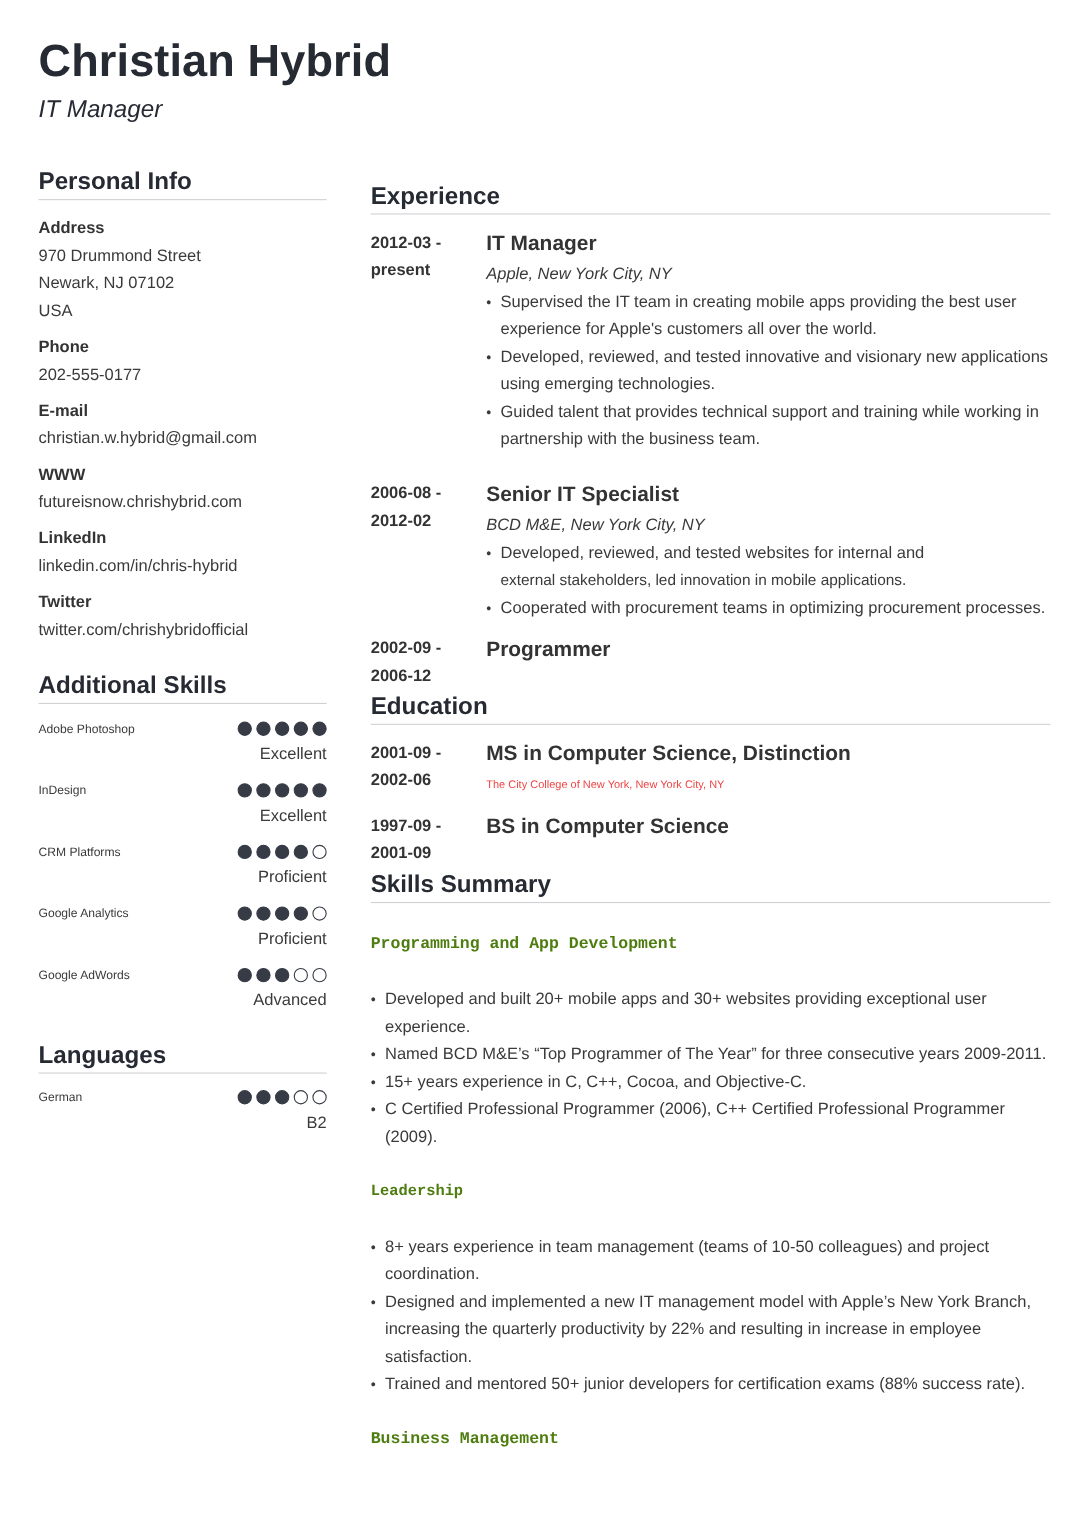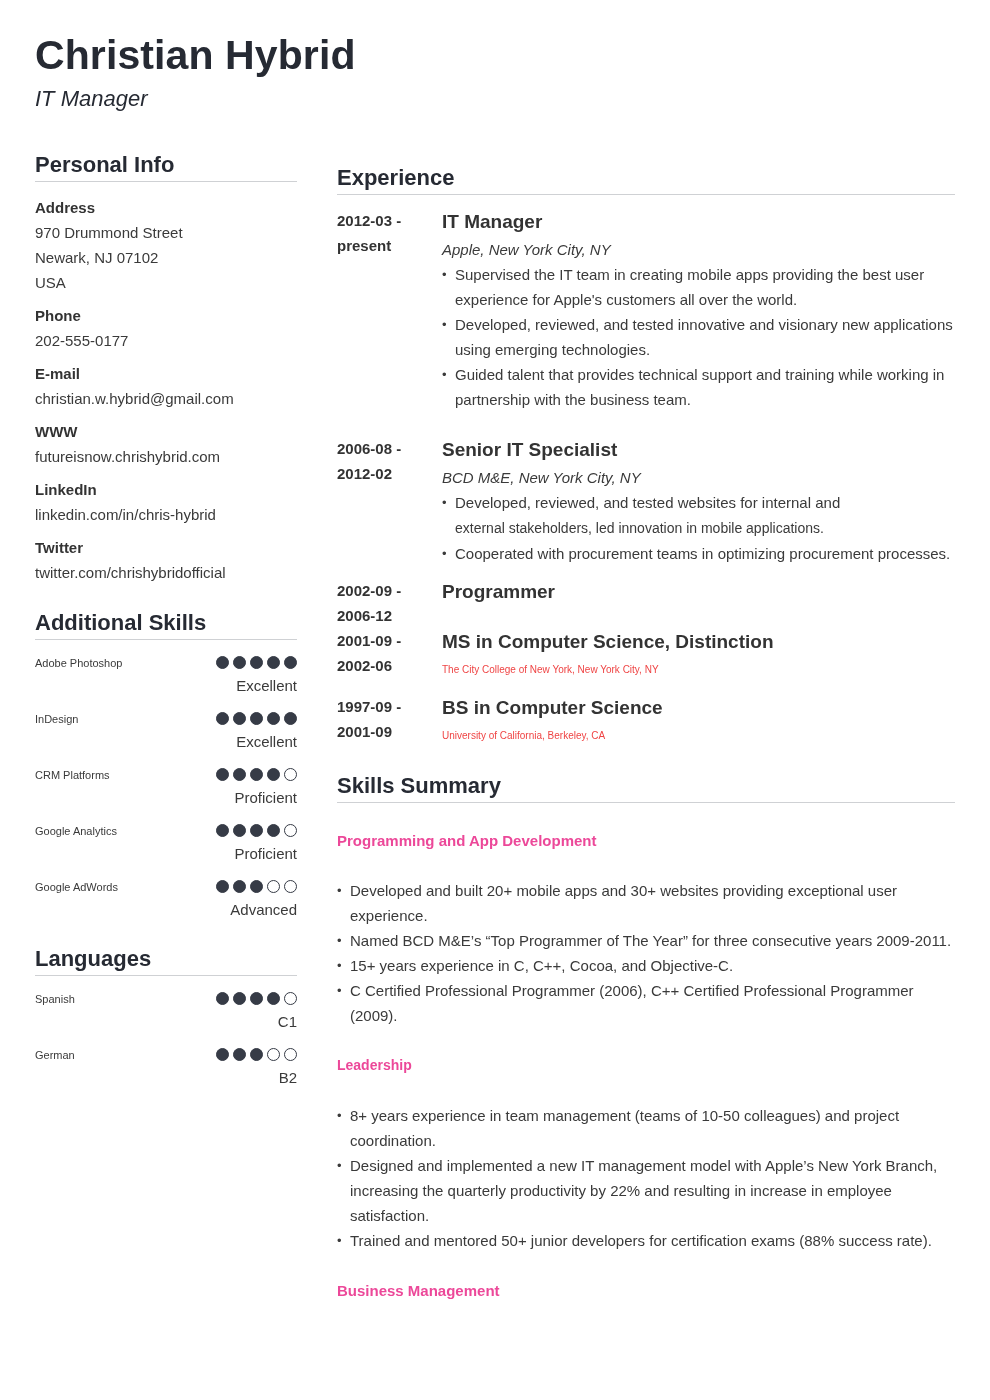--- a/index.html
+++ b/index.html
@@ -43,21 +43,21 @@
   .entry .role { font-size: 19px; font-weight: bold; color: #333; line-height: 28px; }
   .entry .org { font-size: 15px; font-style: italic; color: #3a3a3a; line-height: 25px; margin-top: 1px; }
   .entry .school { font-size: 10px; color: #ef4444; line-height: 25px; margin-top: 1px; }
   ul.bullets { list-style: none; }
   ul.bullets li { position: relative; padding-left: 13px; font-size: 15px; color: #3a3a3a; line-height: 25px; }
   ul.bullets li::before { content: "•"; position: absolute; left: 0; top: 0; font-size: 13px; color: #3a3a3a; }
   ul.bullets li .small { font-size: 14px; }
 
   .edu-section { margin-top: 22px; }
   .skills-summary { margin-top: 23px; }
-  .sub-heading { font-size: 15px; font-weight: bold; color: #ec4899; line-height: 25px; }
+  .sub-heading { font-size: 15px; font-weight: bold; color: #4d7c0f; line-height: 25px; font-family: Liberation Mono, monospace; }
   .sum-group-title { margin-top: 25px; }
   .sum-list { margin-top: 25px; }
   .sum-list li { padding-left: 13px; }
   .sub-heading.small { font-size: 14px; }
 </style>
 </head>
 <body>
 
 <div class="page">
 
@@ -162,31 +162,20 @@
           <span class="dot empty"></span>
           <span class="dot empty"></span>
         </div>
         <div class="skill-level">Advanced</div>
       </div>
     </div>
 
     <div class="lang-section">
       <div class="section-heading">Languages</div>
 
-      <div class="skill-row first">
-        <div class="skill-name">Spanish</div>
-        <div class="skill-dots">
-          <span class="dot"></span>
-          <span class="dot"></span>
-          <span class="dot"></span>
-          <span class="dot"></span>
-          <span class="dot empty"></span>
-        </div>
-        <div class="skill-level">C1</div>
-      </div>
 
       <div class="skill-row">
         <div class="skill-name">German</div>
         <div class="skill-dots">
           <span class="dot"></span>
           <span class="dot"></span>
           <span class="dot"></span>
           <span class="dot empty"></span>
           <span class="dot empty"></span>
         </div>
@@ -239,40 +228,40 @@
           <div>2002-09 -</div>
           <div>2006-12</div>
         </div>
         <div class="body">
           <div class="role">Programmer</div>
         </div>
       </div>
     </div>
 
     <div class="edu-section">
+      <div class="section-heading">Education</div>
 
       <div class="entry" style="margin-top:13px">
         <div class="date">
           <div>2001-09 -</div>
           <div>2002-06</div>
         </div>
         <div class="body">
           <div class="role">MS in Computer Science, Distinction</div>
           <div class="school">The City College of New York, New York City, NY</div>
         </div>
       </div>
 
       <div class="entry" style="margin-top:12px">
         <div class="date">
           <div>1997-09 -</div>
           <div>2001-09</div>
         </div>
         <div class="body">
           <div class="role">BS in Computer Science</div>
-          <div class="school">University of California, Berkeley, CA</div>
         </div>
       </div>
     </div>
 
     <div class="skills-summary">
       <div class="section-heading">Skills Summary</div>
 
       <div class="sub-heading sum-group-title">Programming and App Development</div>
       <ul class="bullets sum-list">
         <li>Developed and built 20+ mobile apps and 30+ websites providing exceptional user experience.</li>

